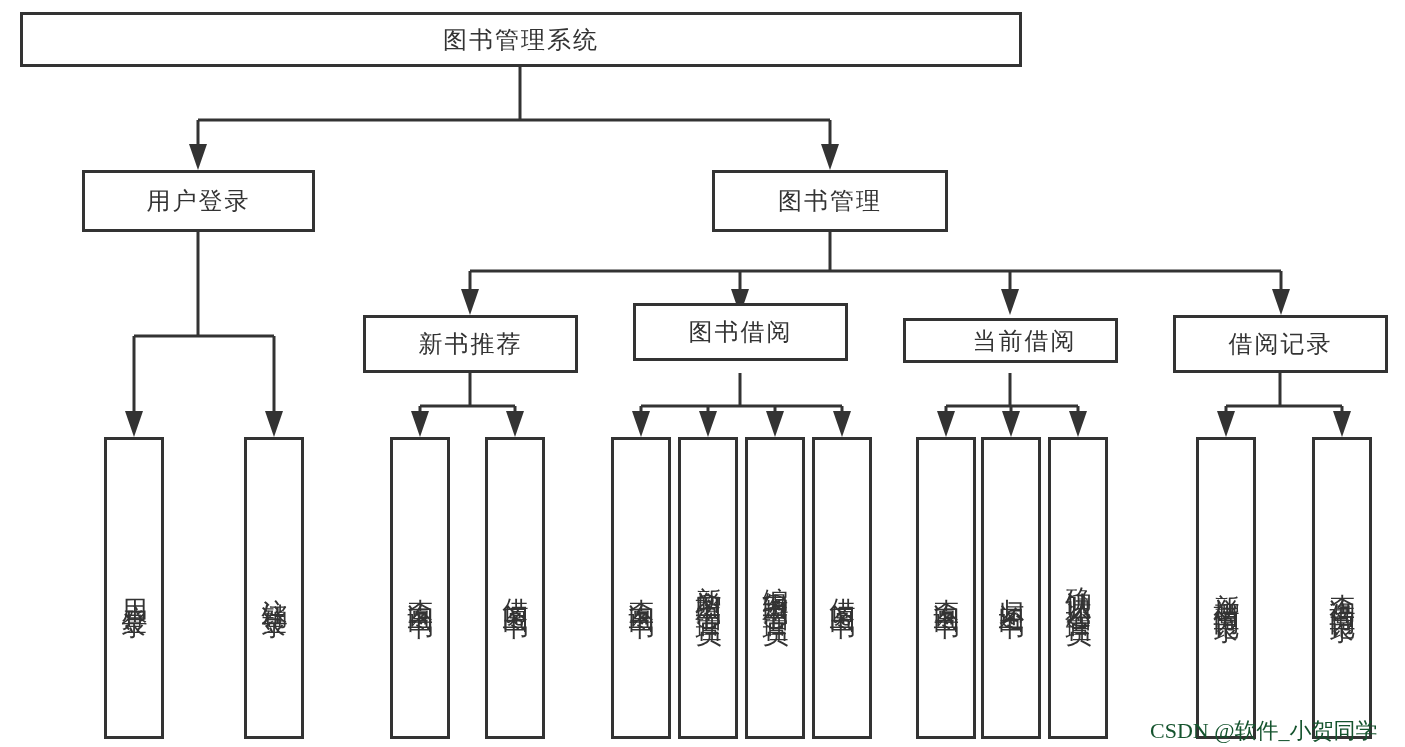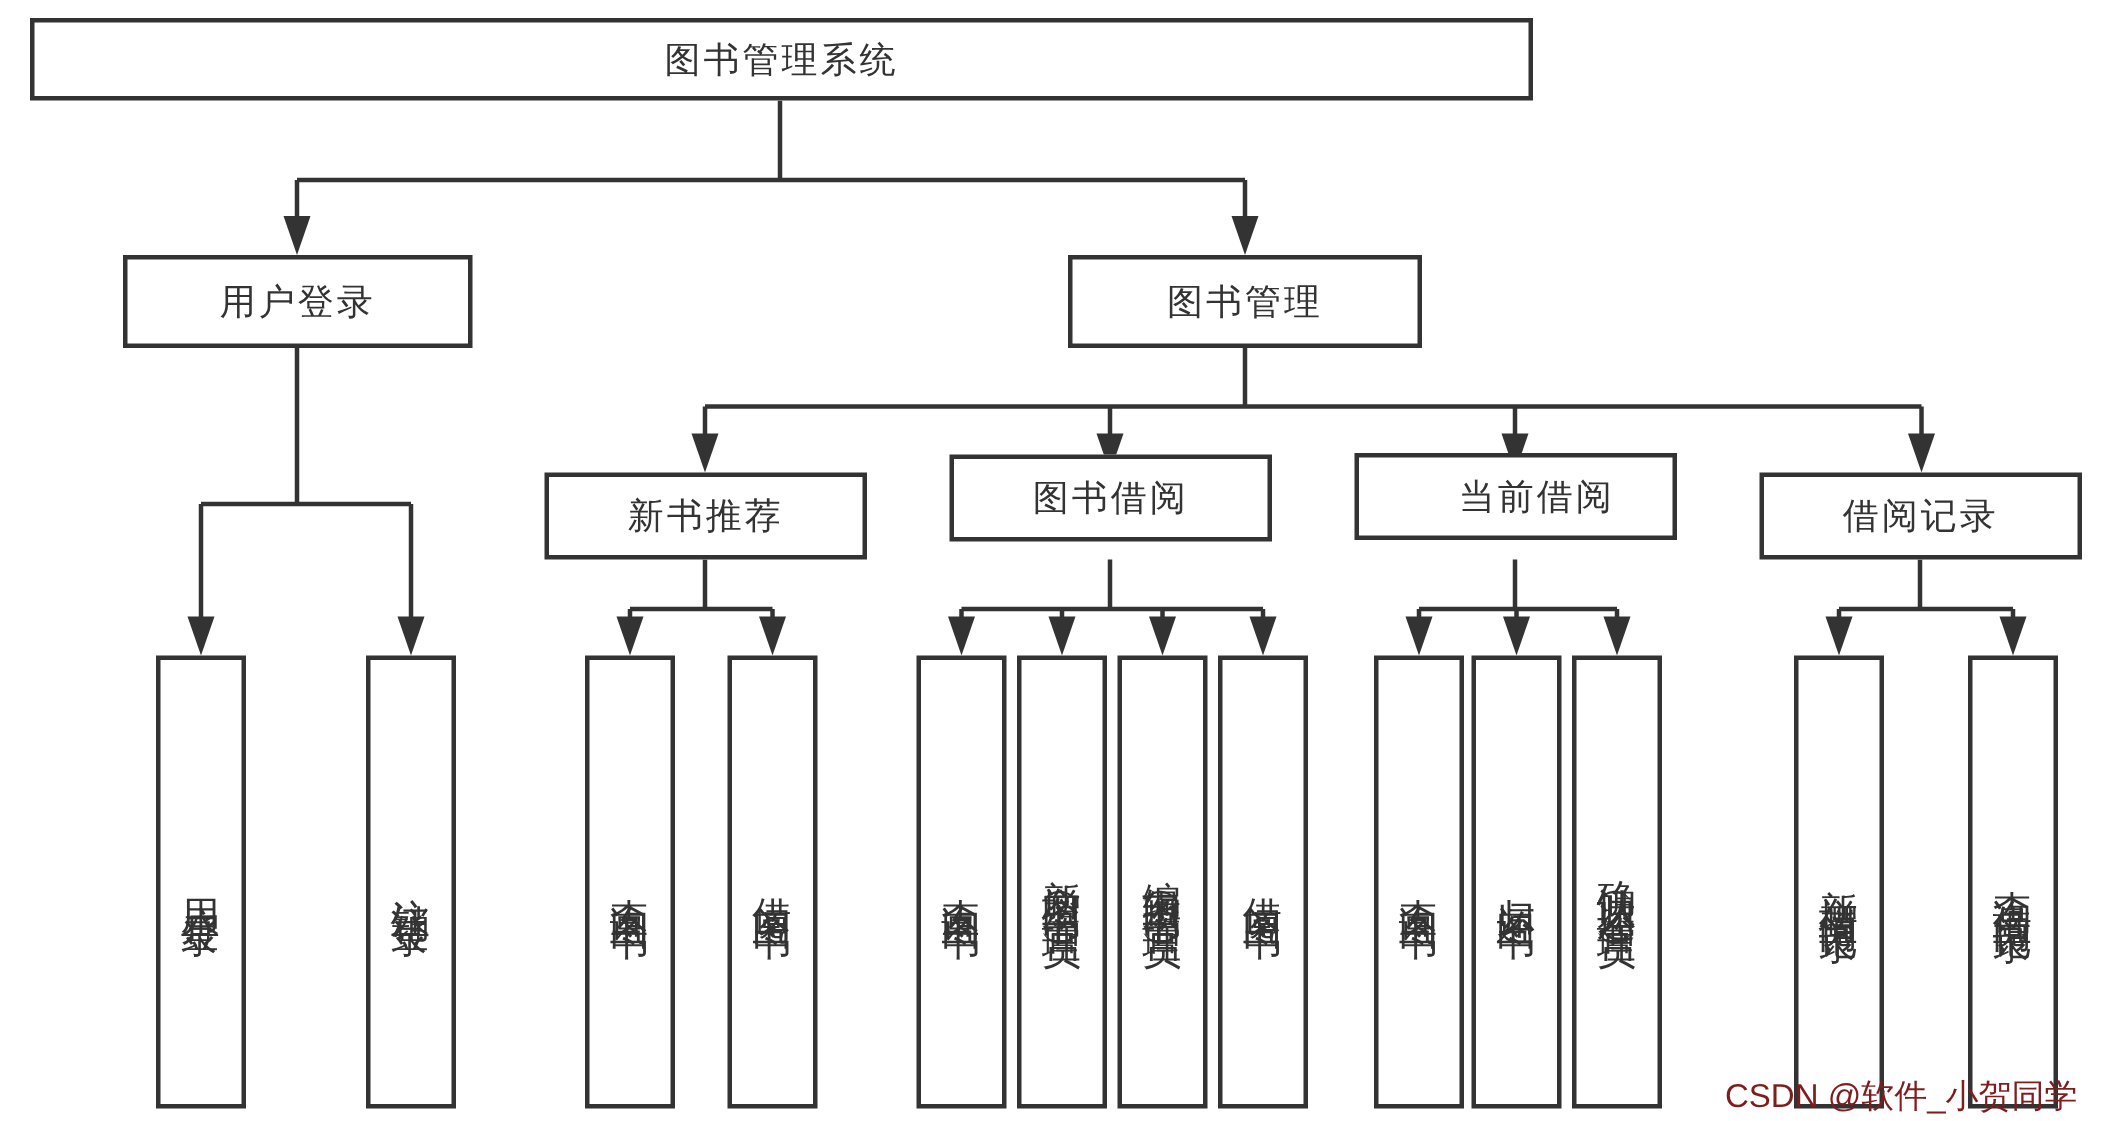--- a/index.html
+++ b/index.html
@@ -1,21 +1,21 @@
 <!DOCTYPE html>
 <html><head>
 <meta charset="utf-8">
 <style>
   html, body { margin: 0; padding: 0; background: #ffffff; }
   .stage {
     position: relative;
     width: 1405px;
     height: 747px;
     background: #ffffff;
-    font-family: Liberation Sans, sans-serif;
+    font-family: Liberation Serif, serif;
     color: #333333;
     overflow: hidden;
   }
   svg.connectors {
     position: absolute;
     left: 0; top: 0;
     width: 1405px; height: 747px;
     z-index: 1;
   }
   .node {
@@ -40,21 +40,21 @@
     font-size: 26px;
     letter-spacing: 5px;
     white-space: normal;
     line-height: 1;
   }
   .root-node    { left: 20px;  top: 12px;  width: 1002px; height: 55px; }
   .n-userlogin  { left: 82px;  top: 170px; width: 233px;  height: 62px; }
   .n-bookmgmt   { left: 712px; top: 170px; width: 236px;  height: 62px; }
   .n-newbook    { left: 363px; top: 315px; width: 215px;  height: 58px; }
   .n-borrow     { left: 633px; top: 303px; width: 215px;  height: 58px; }
-  .n-current    { left: 903px; top: 302px; width: 215px;  height: 58px; padding-left: 28px; }
+  .n-current    { left: 903px; top: 318px; width: 215px;  height: 45px; padding-left: 28px; }
   .n-records    { left: 1173px;top: 315px; width: 215px;  height: 58px; justify-content: center; }
   .leaf { top: 437px; width: 60px; height: 302px; }
   .lf-a1 { left: 104px; }
   .lf-a2 { left: 244px; }
   .lf-b1 { left: 390px; }
   .lf-b2 { left: 485px; }
   .lf-c1 { left: 611px; }
   .lf-c2 { left: 678px; }
   .lf-c3 { left: 745px; }
   .lf-c4 { left: 812px; }
@@ -62,21 +62,21 @@
   .lf-d2 { left: 981px; }
   .lf-d3 { left: 1048px; }
   .lf-e1 { left: 1196px; }
   .lf-e2 { left: 1312px; }
   .watermark {
     position: absolute;
     left: 1150px;
     top: 716px;
     z-index: 5;
     font-size: 22px;
-    color: #7f1d1d;
+    color: #14532d;
     white-space: nowrap;
   }
 </style>
 </head>
 <body>
 
 <div class="stage">
 
   <svg class="connectors" viewBox="0 0 1405 747" xmlns="http://www.w3.org/2000/svg">
     <g stroke="#333333" stroke-width="3" fill="none">

